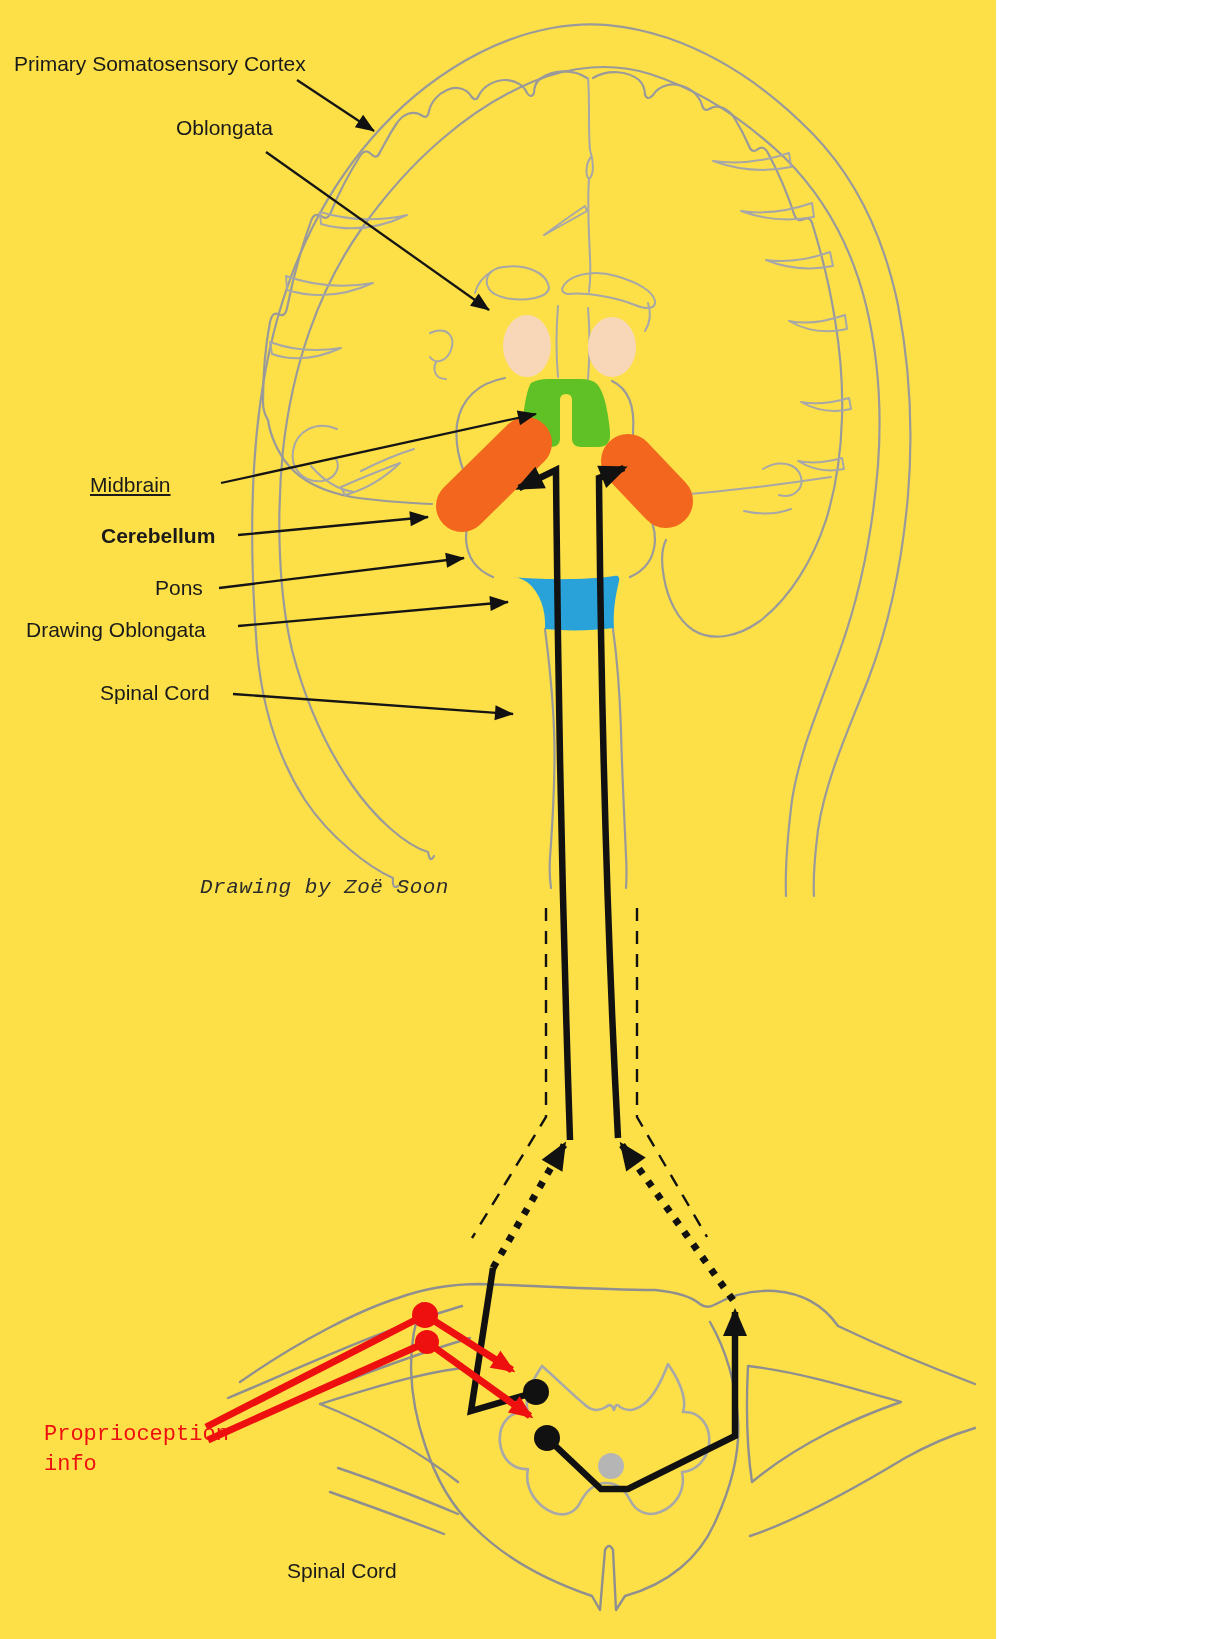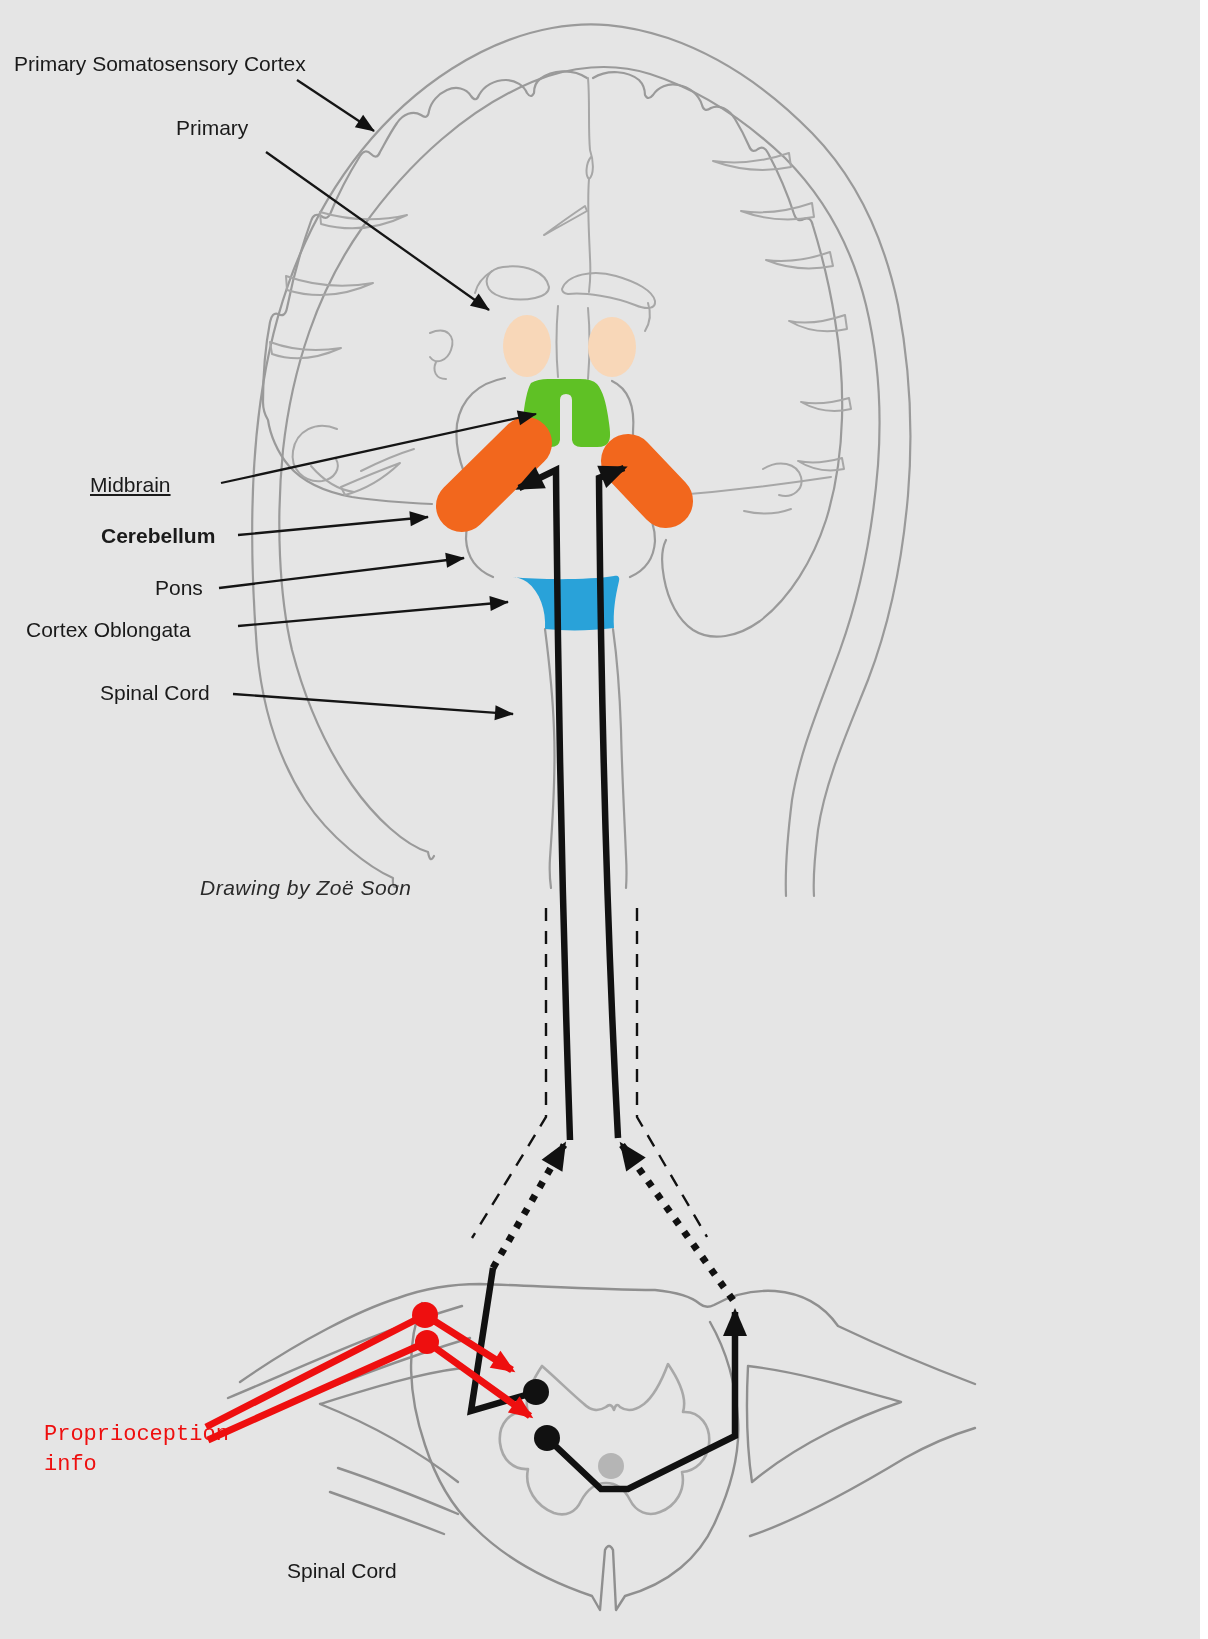--- a/index.html
+++ b/index.html
@@ -1,21 +1,21 @@
 <!DOCTYPE html>
 <html style="--thalamus-fill: #F8D7B8; --midbrain-fill: #5FC125; --cerebellum-fill: #F2671D; --medulla-fill: #29A2D9; --proprioception-red: #EE0F0F; --pathway-black: #111111; --outline-gray: #9A9A9A; --neuron-gray: #B5B5B5; --label-text: #1A1A1A;"><head>
 <meta charset="utf-8">
 <style>
   html,body{margin:0;padding:0;background:#fff;}
-  .stage{position:relative;width:1200px;height:1639px;background:#e5e5e5;overflow:hidden;
+  .stage{position:relative;width:996px;height:1639px;background:#fde047;overflow:hidden;
          font-family:"Liberation Sans", sans-serif;}
   .stage svg{position:absolute;left:0;top:0;}
   .lbl{position:absolute;color:var(--label-text,#1a1a1a);font-size:21px;line-height:26px;white-space:nowrap;}
   .lbl-red{color:var(--proprioception-red,#ee0f0f);font-size:22px;line-height:30px;white-space:normal;width:180px;font-family:Liberation Mono, monospace;}
-  .credit{position:absolute;font-family:Liberation Sans, sans-serif;font-style:italic;font-size:21px;color:#2b2b2b;letter-spacing:.5px;}
+  .credit{position:absolute;font-family:Liberation Mono, monospace;font-style:italic;font-size:21px;color:#2b2b2b;letter-spacing:.5px;}
   .outline{fill:none;stroke:var(--outline-gray,#9a9a9a);stroke-width:2.2;stroke-linecap:round;stroke-linejoin:round;}
   .outline2{fill:none;stroke:#a7a7a7;stroke-width:2;stroke-linecap:round;stroke-linejoin:round;}
   .xsec{fill:none;stroke:#8f8f8f;stroke-width:2.4;stroke-linecap:round;stroke-linejoin:round;}
   .butterfly{fill:none;stroke:#a8a8a8;stroke-width:2.6;stroke-linecap:round;stroke-linejoin:round;}
   .lblarrow{fill:none;stroke:#151515;stroke-width:2.3;}
   .blackpath{fill:none;stroke:var(--pathway-black,#111);stroke-width:6.5;stroke-linejoin:miter;}
   .dotted{fill:none;stroke:var(--pathway-black,#111);stroke-width:7;stroke-dasharray:6.5 9;stroke-linecap:butt;}
   .dashed{fill:none;stroke:var(--pathway-black,#111);stroke-width:2.4;stroke-dasharray:13 10;stroke-linecap:butt;}
   .redpath{fill:none;stroke:var(--proprioception-red,#ee0f0f);stroke-width:7;stroke-linejoin:round;}
   .mk-black{fill:#111;}
@@ -169,25 +169,25 @@
     <path class="lblarrow" d="M 266,152 L 489,310" marker-end="url(#ah-thin)"></path>
     <path class="lblarrow" d="M 221,483 L 536,414" marker-end="url(#ah-thin)"></path>
     <path class="lblarrow" d="M 238,535 L 428,517" marker-end="url(#ah-thin)"></path>
     <path class="lblarrow" d="M 219,588 L 464,558" marker-end="url(#ah-thin)"></path>
     <path class="lblarrow" d="M 238,626 L 508,602" marker-end="url(#ah-thin)"></path>
     <path class="lblarrow" d="M 233,694 L 513,714" marker-end="url(#ah-thin)"></path>
   </g>
 </svg>
 
 <div class="lbl" style="left:14px;top:51px;">Primary Somatosensory Cortex</div>
-<div class="lbl" style="left:176px;top:115px;">Primary</div>
+<div class="lbl" style="left:176px;top:115px;">Oblongata</div>
 <div class="lbl" style="left:90px;top:472px;text-decoration:underline;">Midbrain</div>
 <div class="lbl" style="left:101px;top:523px;font-weight:bold;">Cerebellum</div>
 <div class="lbl" style="left:155px;top:575px;">Pons</div>
-<div class="lbl" style="left:26px;top:617px;">Cortex Oblongata</div>
+<div class="lbl" style="left:26px;top:617px;">Drawing Oblongata</div>
 <div class="lbl" style="left:100px;top:680px;">Spinal Cord</div>
 <div class="credit" style="left:200px;top:876px;">Drawing by Zoë Soon</div>
 <div class="lbl lbl-red" style="left:44px;top:1420px;">
   <span>Proprioception</span><br>
   <span>info</span>
 </div>
 <div class="lbl" style="left:287px;top:1558px;">Spinal Cord</div>
 
 </div>
 

